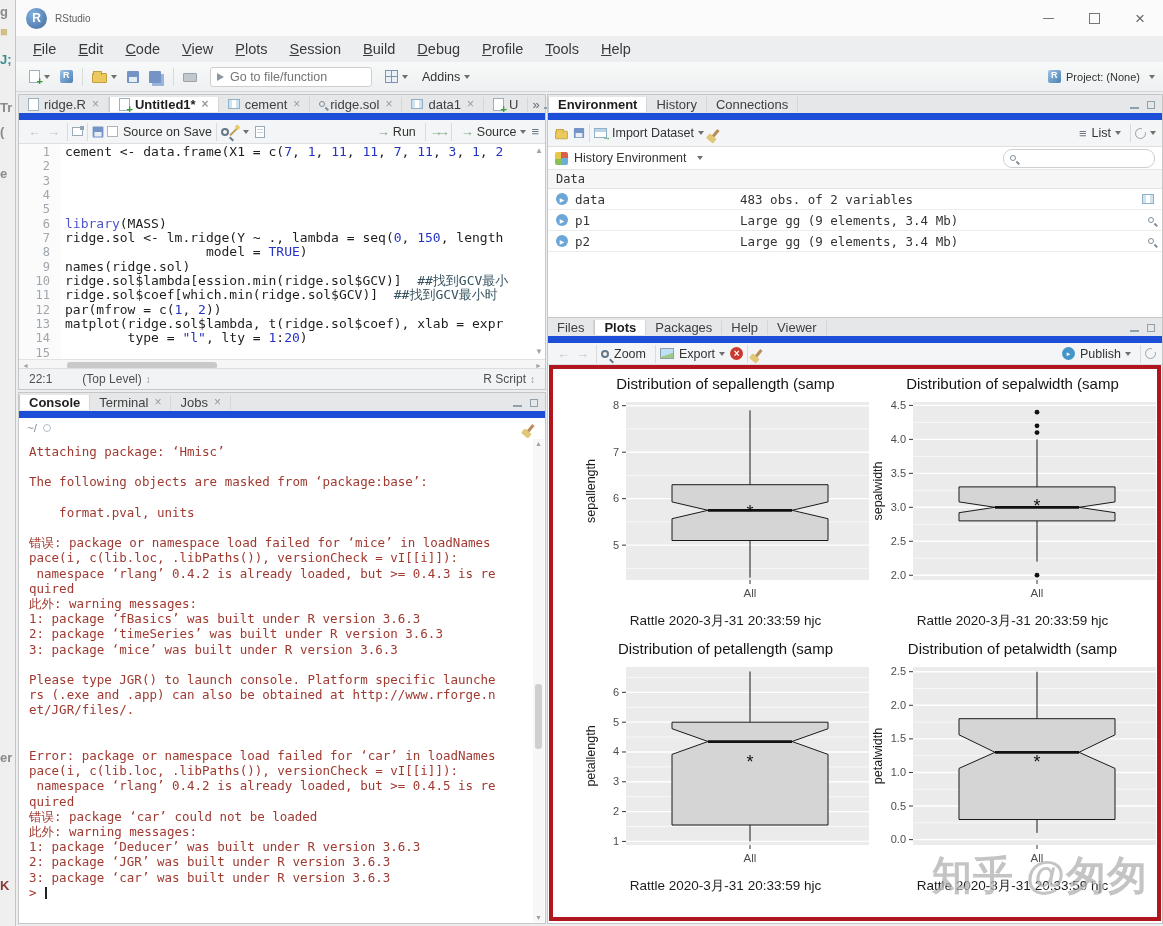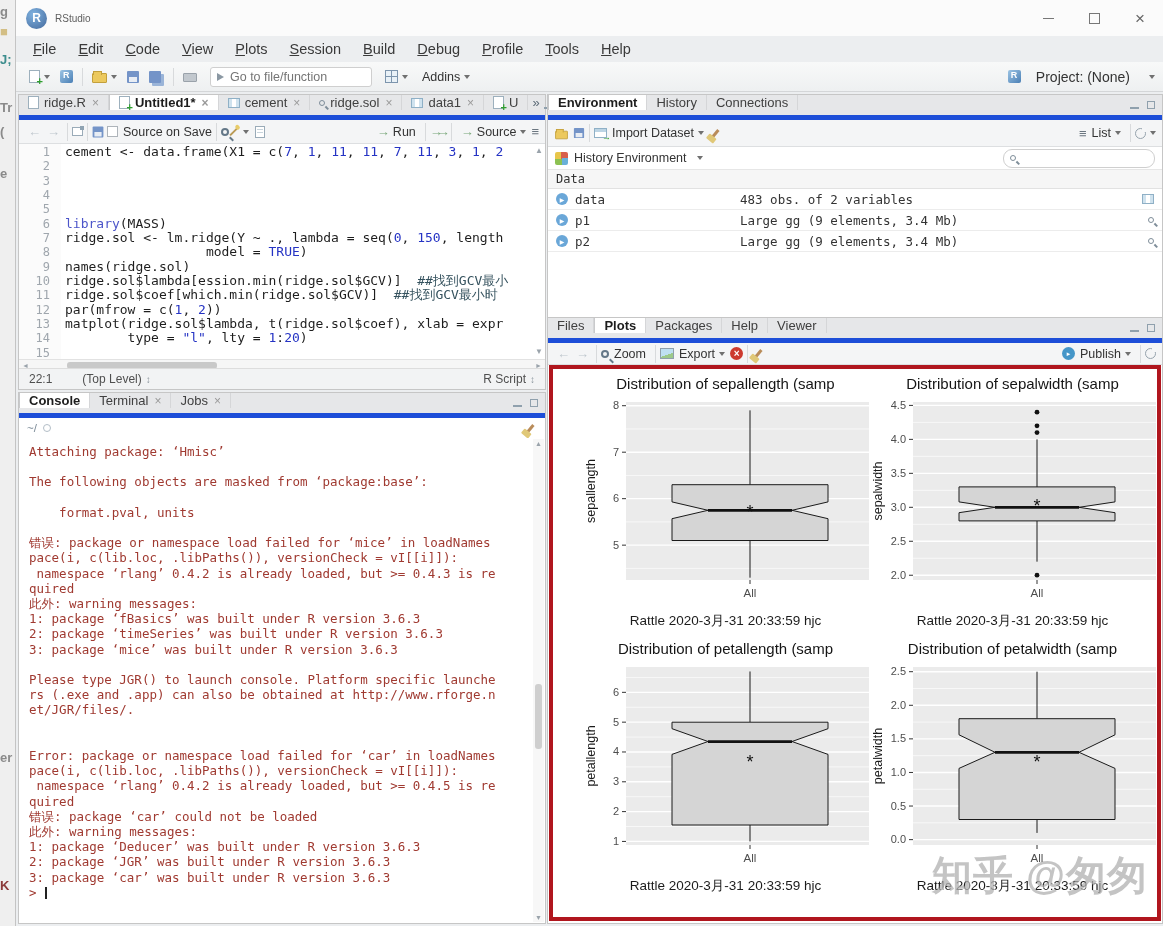--- a/index.html
+++ b/index.html
@@ -89,30 +89,30 @@
   .ic-publish { width:13px; height:13px; border-radius:50%; background:#4596c8; color:#fff; font-size:7px;
     display:inline-flex; align-items:center; justify-content:center; }
   .arrow-dim { color:#bfc7cd; font-size:13px; padding:0 3px; }
   .runarrow { color:#79a87a; font-weight:bold; font-size:13px; margin-right:3px; }
 
   .goto { width:162px; height:20px; background:#fff; border:1px solid #cfcfcf; border-radius:3px;
     display:flex; align-items:center; margin:0 8px; }
   .goto input { border:none; outline:none; width:120px; font-size:12.5px; color:#555;
     font-family:"Liberation Sans",sans-serif; background:transparent; }
   .tlabel-btn { font-size:12.5px; color:#333; margin-left:4px; }
-  .project { margin-left:auto; display:flex; align-items:center; font-size:14px; color:#333; gap:15px; }
+  .project { margin-left:auto; display:flex; align-items:center; font-size:11px; color:#333; gap:5px; }
 
   
   .pane { position:absolute; background:#fff; border:1px solid #c6c6c6; }
   #source-pane  { left:2px;   top:94px;  width:528px; height:296px; }
   #console-pane { left:2px;   top:392px; width:528px; height:532px; }
   #env-pane     { left:531px; top:94px;  width:616px; height:246px; }
   #plots-pane   { left:531px; top:317px; width:616px; height:607px; }
 
-  .tabbar { height:25px; background:#e6e7e9; border-bottom:5px solid #1d4ed8; display:flex; align-items:flex-start; }
+  .tabbar { height:25px; background:#e6e7e9; border-bottom:7px solid #1d4ed8; display:flex; align-items:center; }
   .tab { display:flex; align-items:center; padding:0 9px; font-size:13px; color:#404040;
     border-right:1px solid #d5d6d8; white-space:nowrap; }
   .tab.active { background:#fff; font-weight:bold; color:#1d1d1d; border-left:1px solid #c9cacc; }
   .ticon { margin-right:5px; }
   .tclose { color:#9a9a9a; font-size:12px; margin-left:6px; }
   .toverflow { display:flex; align-items:center; color:#5c6b78; font-size:13px; padding:0 4px; }
   .panebtns { margin-left:auto; display:flex; align-items:center; gap:8px; padding-right:7px; }
   .pbtn-min { width:9px; height:2px; background:#8fa0ad; display:inline-block; }
   .pbtn-max { width:8px; height:8px; border:1.5px solid #8fa0ad; display:inline-block; }
 

